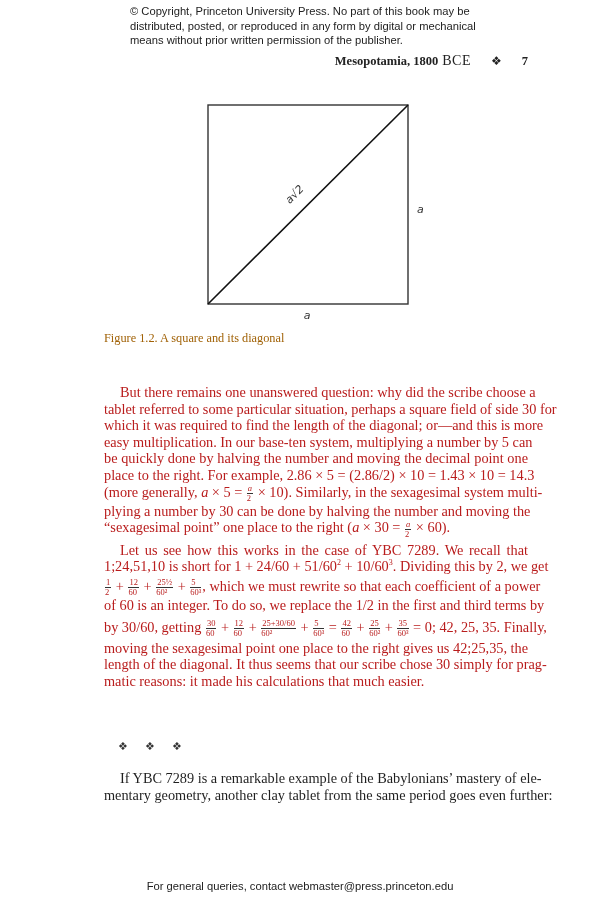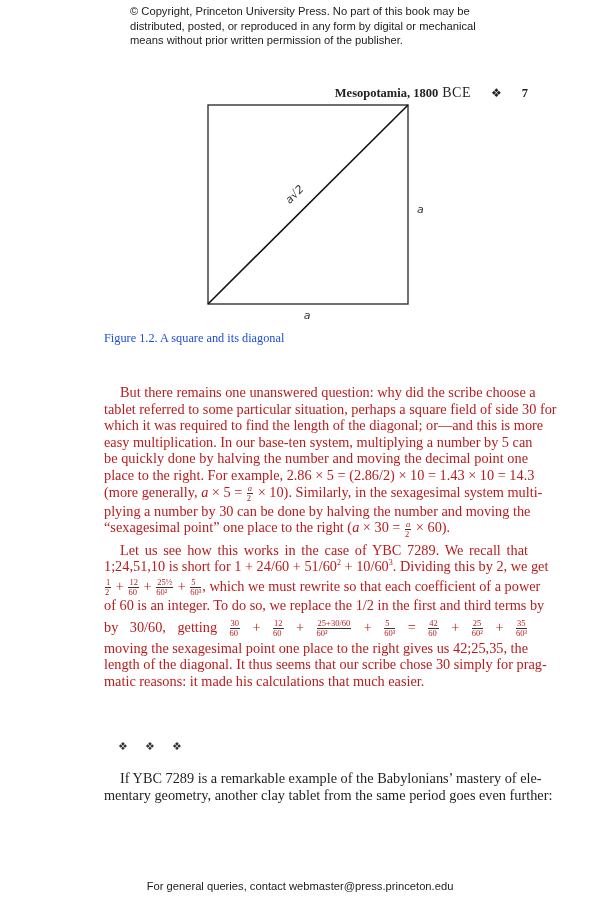--- a/index.html
+++ b/index.html
@@ -7,31 +7,31 @@
     width: 600px; height: 906px; background: #ffffff; position: relative; overflow: hidden;
     color: #1a1a1a;
   }
   .copyright {
     position: absolute; left: 130px; top: 4px; width: 360px;
     font-family: "Liberation Sans", sans-serif; font-size: 11.2px; line-height: 14.6px; color: #222;
   }
   .running-head {
     position: absolute; right: 72px; top: 53px;
     font-family: "Liberation Serif", serif; font-size: 12.5px; font-weight: bold; color: #222;
-    display: flex; align-items: baseline; gap: 0; margin-top: 32px;
+    display: flex; align-items: baseline; gap: 0;
   }
   .running-head .sc { font-size: 14px; letter-spacing: 0.5px; margin-left: 4px; font-weight: normal; }
   .running-head .orn { margin-left: 20px; font-weight: normal; font-size: 12px; }
   .running-head .pg { margin-left: 20px; }
 
   .figure { position: absolute; left: 0; top: 0; width: 600px; height: 330px; }
   .figure svg { position: absolute; left: 0; top: 0; }
   .caption {
     position: absolute; left: 104px; top: 331px;
-    font-family: "Liberation Serif", serif; font-size: 12.3px; color: #1d4ed8;
+    font-family: "Liberation Serif", serif; font-size: 12.3px; color: #a16207;
   }
 
   .body-text {
     position: absolute; left: 104px; top: 384px; width: 424px;
     font-family: "Liberation Serif", serif; font-size: 14.3px; line-height: 16.6px; color: #b91c1c;
     text-align: justify;
   }
   .body-text .line { display: block; text-align: justify; text-align-last: justify; white-space: nowrap; overflow: visible; }
   .body-text .line.last { text-align-last: left; }
   .frac { display: inline-block; vertical-align: middle; text-align: center; font-size: 8.5px; line-height: 9px; margin: 0 1px; }
@@ -111,21 +111,21 @@
       <span class="frac"><span class="n">5</span><span class="d">60³</span></span><span>, which we must rewrite so that each coefficient of a power</span>
     </span>
     <span class="line">of 60 is an integer. To do so, we replace the 1/2 in the first and third terms by</span>
     <span class="line tall" style="line-height:26px">
       <span>by 30/60, getting </span><span class="frac"><span class="n">30</span><span class="d">60</span></span> +
       <span class="frac"><span class="n">12</span><span class="d">60</span></span> +
       <span class="frac"><span class="n">25+30/60</span><span class="d">60²</span></span> +
       <span class="frac"><span class="n">5</span><span class="d">60³</span></span> =
       <span class="frac"><span class="n">42</span><span class="d">60</span></span> +
       <span class="frac"><span class="n">25</span><span class="d">60²</span></span> +
-      <span class="frac"><span class="n">35</span><span class="d">60³</span></span>
+      <span class="frac"><span class="n">35</span><span class="d">60³</span></span><span> = 0; 42, 25, 35. Finally,</span>
     </span>
     <span class="line">moving the sexagesimal point one place to the right gives us 42;25,35, the</span>
     <span class="line">length of the diagonal. It thus seems that our scribe chose 30 simply for prag-</span>
     <span class="line last">matic reasons: it made his calculations that much easier.</span>
   </div>
 </div>
 
 <div class="ornaments">
   <span>❖</span><span>❖</span><span>❖</span>
 </div>

